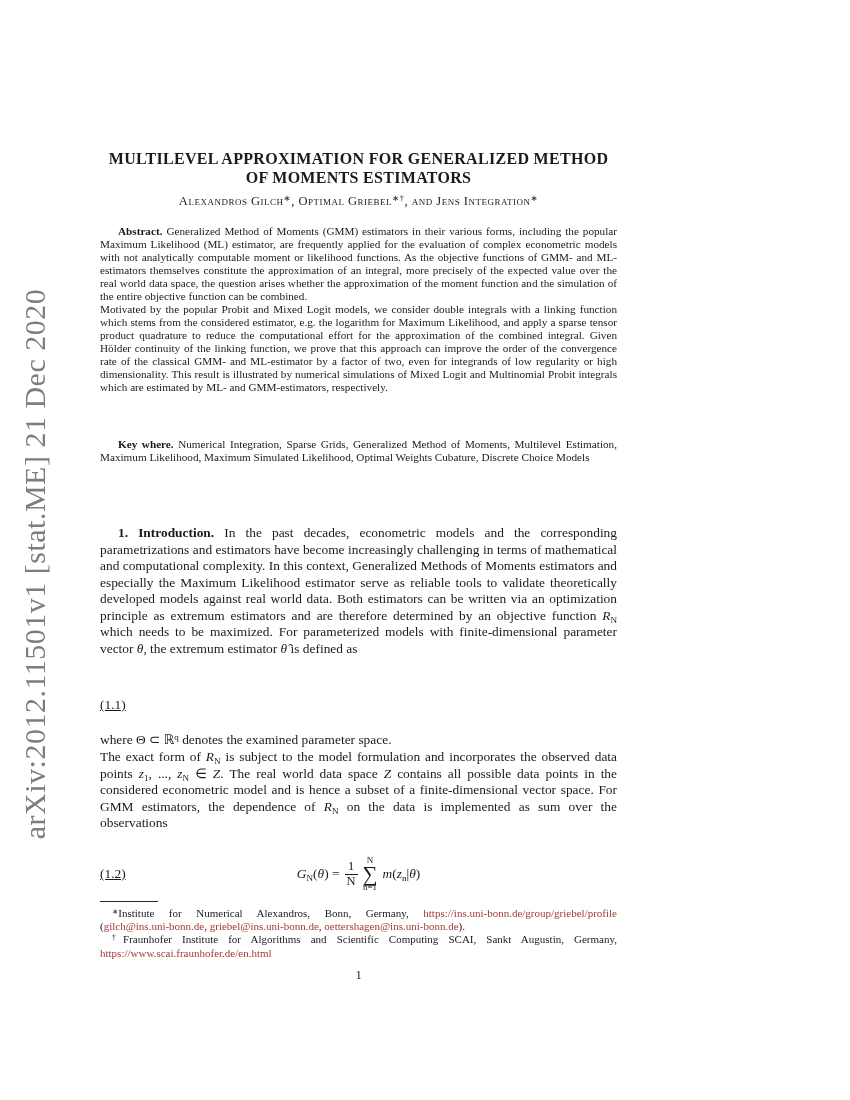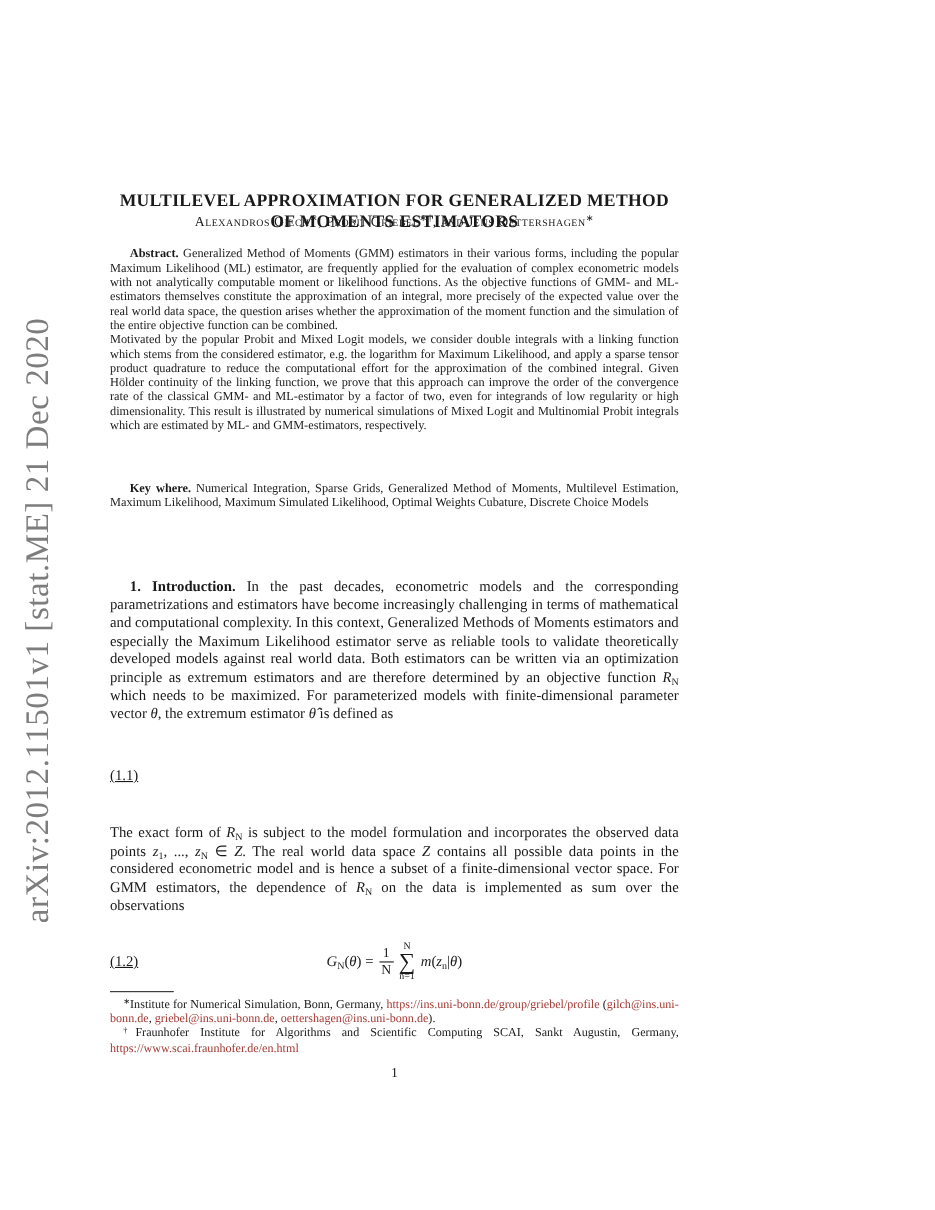--- a/index.html
+++ b/index.html
@@ -8,21 +8,21 @@
     font-family:"Liberation Serif", serif;color:#1a1a1a;overflow:hidden;
     margin:0 auto;
   }
   .col{position:absolute;left:100px;width:517px;}
   .watermark{
     position:absolute;left:18px;top:843px;width:558px;
     transform:rotate(-90deg);transform-origin:0 0;
     text-align:center;font-size:30px;letter-spacing:0.5px;
     color:#7d7d7d;white-space:nowrap;
   }
-  .title{top:150px;text-align:center;font-weight:bold;font-size:16px;line-height:18.5px;letter-spacing:0.3px;margin-top:24px;}
+  .title{top:150px;text-align:center;font-weight:bold;font-size:16px;line-height:18.5px;letter-spacing:0.3px;}
   .authors{top:194px;text-align:center;font-size:12.5px;letter-spacing:0.5px;}
   .sc{font-variant:small-caps;text-align:center;}
   .abstract{top:225px;font-size:11.2px;line-height:13px;text-align:justify;}
   .abstract p{margin:0;}
   .abstract p.first{text-indent:18px;}
   .kw{top:438px;font-size:11.2px;line-height:13px;text-align:justify;text-indent:18px;}
   .ams{top:490px;font-size:11.2px;line-height:13px;text-indent:18px;}
   .body-par{font-size:13.4px;line-height:16.5px;text-align:justify;margin:0;}
   .intro-p1{top:525px;text-indent:18px;}
   .where-line{top:732px;}
@@ -54,36 +54,37 @@
 
 <div class="page">
 
   <div class="watermark">arXiv:2012.11501v1  [stat.ME]  21 Dec 2020</div>
 
   <div class="col title">
     <div>MULTILEVEL APPROXIMATION FOR GENERALIZED METHOD</div>
     <div>OF MOMENTS ESTIMATORS</div>
   </div>
 
-  <div class="col authors"><span class="sc">Alexandros Gilch</span><span></span><sup>∗</sup><span>, </span><span class="sc">Probit Griebel</span><span></span><sup>∗†</sup><span>, </span><span class="sc">and Jens Oettershagen</span><span></span><sup>∗</sup></div>
+  <div class="col authors"><span class="sc">Alexandros Gilch</span><span></span><sup>∗</sup><span>, </span><span class="sc">Optimal Griebel</span><span></span><sup>∗†</sup><span>, </span><span class="sc">and Jens Integration</span><span></span><sup>∗</sup></div>
 
   <div class="col abstract">
     <p class="first"><b>Abstract.</b><span> Generalized Method of Moments (GMM) estimators in their various forms, including the popular Maximum Likelihood (ML) estimator, are frequently applied for the evaluation of complex econometric models with not analytically computable moment or likelihood functions. As the objective functions of GMM- and ML-estimators themselves constitute the approximation of an integral, more precisely of the expected value over the real world data space, the question arises whether the approximation of the moment function and the simulation of the entire objective function can be combined.</span></p>
     <p><span>Motivated by the popular Probit and Mixed Logit models, we consider double integrals with a linking function which stems from the considered estimator, e.g. the logarithm for Maximum Likelihood, and apply a sparse tensor product quadrature to reduce the computational effort for the approximation of the combined integral. Given Hölder continuity of the linking function, we prove that this approach can improve the order of the convergence rate of the classical GMM- and ML-estimator by a factor of two, even for integrands of low regularity or high dimensionality. This result is illustrated by numerical simulations of Mixed Logit and Multinomial Probit integrals which are estimated by ML- and GMM-estimators, respectively.</span></p>
   </div>
 
   <div class="col kw"><b>Key where.</b><span> Numerical Integration, Sparse Grids, Generalized Method of Moments, Multilevel Estimation, Maximum Likelihood, Maximum Simulated Likelihood, Optimal Weights Cubature, Discrete Choice Models</span></div>
 
 
   <p class="col body-par intro-p1"><b>1. Introduction.</b><span> In the past decades, econometric models and the corresponding parametrizations and estimators have become increasingly challenging in terms of mathematical and computational complexity. In this context, Generalized Methods of Moments estimators and especially the Maximum Likelihood estimator serve as reliable tools to validate theoretically developed models against real world data. Both estimators can be written via an optimization principle as extremum estimators and are therefore determined by an objective function </span><i>R</i><sub>N</sub><span> which needs to be maximized. For parameterized models with finite-dimensional parameter vector </span><i>θ</i><span>, the extremum estimator </span><i>θ̂</i><span> is defined as</span></p>
 
   <div class="equation eq11">
     <span class="eq-tag">(1.1)</span>
   </div>
 
+  <p class="col body-par where-line"><span>where Θ ⊂ ℝ</span><span></span><sup>q</sup><span> denotes the examined parameter space.</span></p>
 
   <p class="col body-par intro-p2"><span>The exact form of </span><i>R</i><sub>N</sub><span> is subject to the model formulation and incorporates the observed data points </span><i>z</i><sub>1</sub><span>, ..., </span><i>z</i><sub>N</sub><span> ∈ </span><i>Z</i><span>. The real world data space </span><i>Z</i><span> contains all possible data points in the considered econometric model and is hence a subset of a finite-dimensional vector space. For GMM estimators, the dependence of </span><i>R</i><sub>N</sub><span> on the data is implemented as sum over the observations</span></p>
 
   <div class="equation eq12">
     <span class="eq-tag">(1.2)</span>
     <span class="eq-body">
       <span><i>G</i><sub>N</sub><span>(</span><i>θ</i><span>) =</span></span>
       <span class="frac">
           <span class="num">1</span>
           <span class="den">N</span>
@@ -92,19 +93,19 @@
           <span class="lim">N</span>
           <span class="sumchar">∑</span>
           <span class="lim">n=1</span>
         </span>
       <span><i>m</i><span>(</span><i>z</i><sub>n</sub><span>|</span><i>θ</i><span>)</span></span>
     </span>
   </div>
 
   <div class="col footnotes">
     <div class="fn-rule"></div>
-    <p><span></span><sup>∗</sup><span>Institute for Numerical Simulation, Bonn, Germany, </span><a class="link">https://ins.uni-bonn.de/group/griebel/profile</a><span> (</span><a class="link">gilch@ins.uni-bonn.de</a><span>, </span><a class="link">griebel@ins.uni-bonn.de</a><span>, </span><a class="link">oettershagen@ins.uni-bonn.de</a><span>).</span></p>
+    <p><span></span><sup>∗</sup><span>Institute for Numerical Alexandros, Bonn, Germany, </span><a class="link">https://ins.uni-bonn.de/group/griebel/profile</a><span> (</span><a class="link">gilch@ins.uni-bonn.de</a><span>, </span><a class="link">griebel@ins.uni-bonn.de</a><span>, </span><a class="link">oettershagen@ins.uni-bonn.de</a><span>).</span></p>
     <p><span></span><sup>†</sup><span>Fraunhofer Institute for Algorithms and Scientific Computing SCAI, Sankt Augustin, Germany, </span><a class="link">https://www.scai.fraunhofer.de/en.html</a></p>
   </div>
 
   <div class="col page-number">1</div>
 
 </div>
 
 </body></html>

